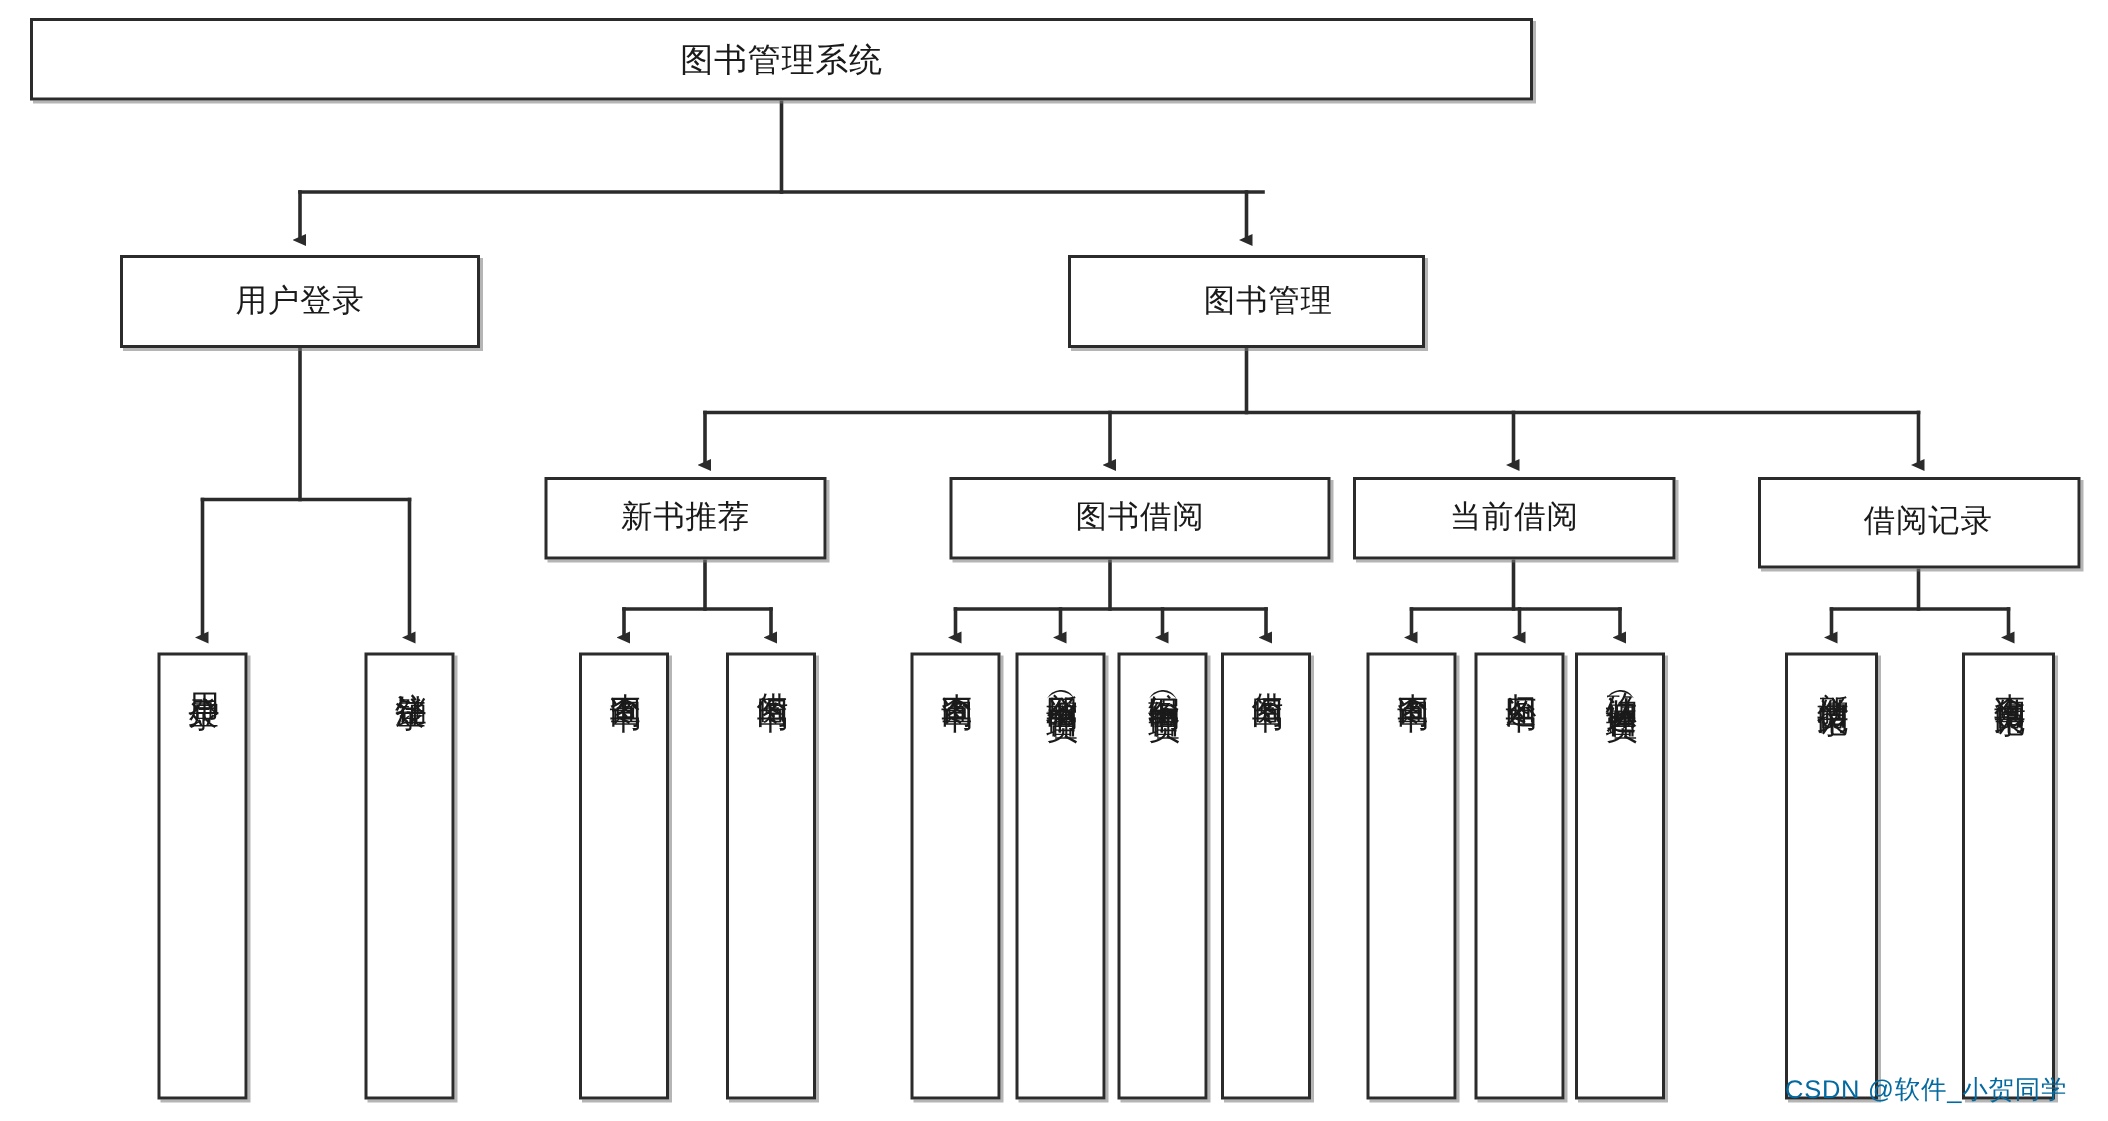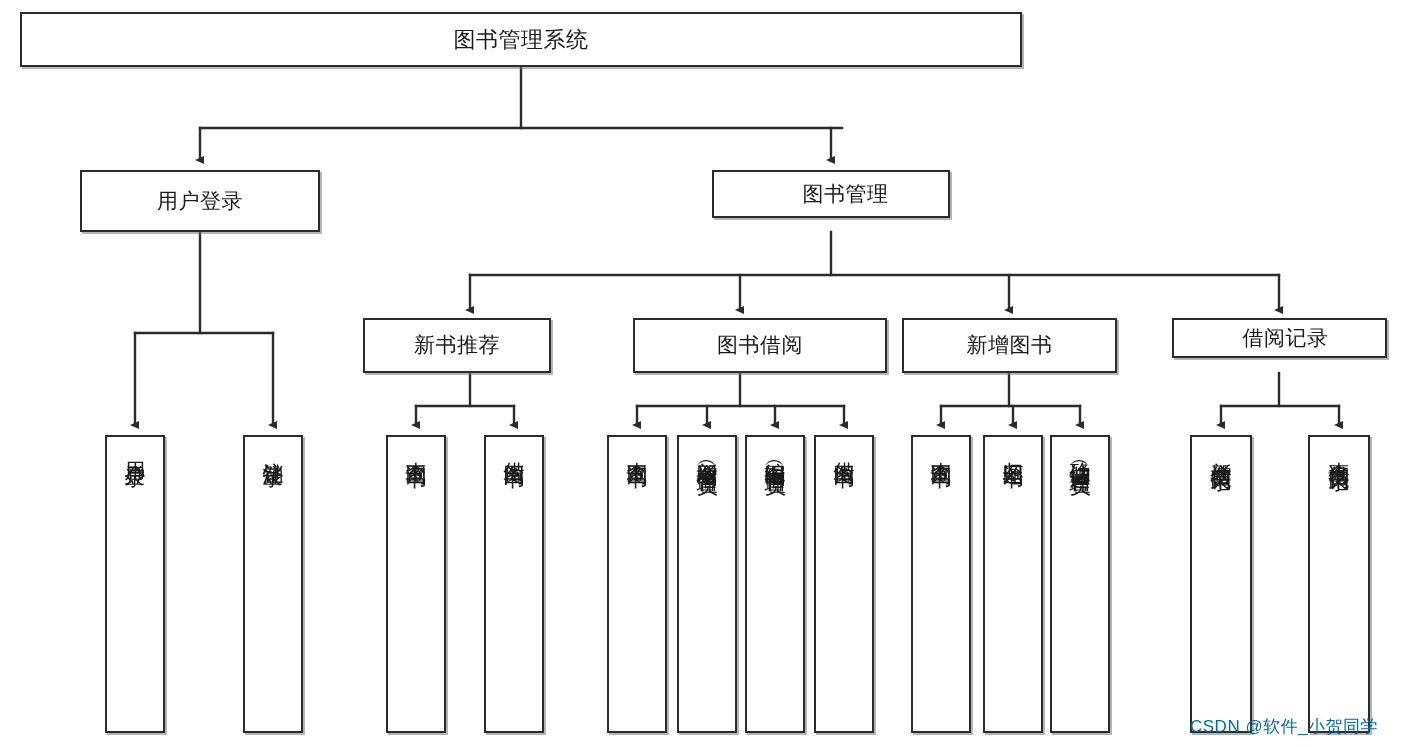--- a/index.html
+++ b/index.html
@@ -124,37 +124,37 @@
   </svg>
 
   <div class="node horizontal" id="node-root" style="left:20px; top:12px; width:1002px; height:55px;">
     <span class="label">图书管理系统</span>
   </div>
 
   <div class="node horizontal" style="left:80px; top:170px; width:240px; height:62px;">
     <span class="label">用户登录</span>
   </div>
 
-  <div class="node horizontal" style="left:712px; top:170px; width:238px; height:48px;padding-left:29px;">
+  <div class="node horizontal" style="left:712px; top:170px; width:238px; height:62px;padding-left:29px;">
     <span class="label">图书管理</span>
   </div>
 
   <div class="node horizontal" style="left:363px; top:318px; width:188px; height:55px;">
     <span class="label">新书推荐</span>
   </div>
 
   <div class="node horizontal" style="left:633px; top:318px; width:254px; height:55px;">
     <span class="label">图书借阅</span>
   </div>
 
   <div class="node horizontal" style="left:902px; top:318px; width:215px; height:55px;">
-    <span class="label">新增图书</span>
-  </div>
-
-  <div class="node horizontal" style="left:1172px; top:318px; width:215px; height:40px;padding-left:12px;">
+    <span class="label">当前借阅</span>
+  </div>
+
+  <div class="node horizontal" style="left:1172px; top:318px; width:215px; height:61px;padding-left:12px;">
     <span class="label">借阅记录</span>
   </div>
 
   <div class="node vertical" style="left:105px; top:435px; width:60px; height:298px;">
     <span class="label">用户登录</span>
   </div>
 
   <div class="node vertical" style="left:243px; top:435px; width:60px; height:298px;">
     <span class="label">注销登录</span>
   </div>

